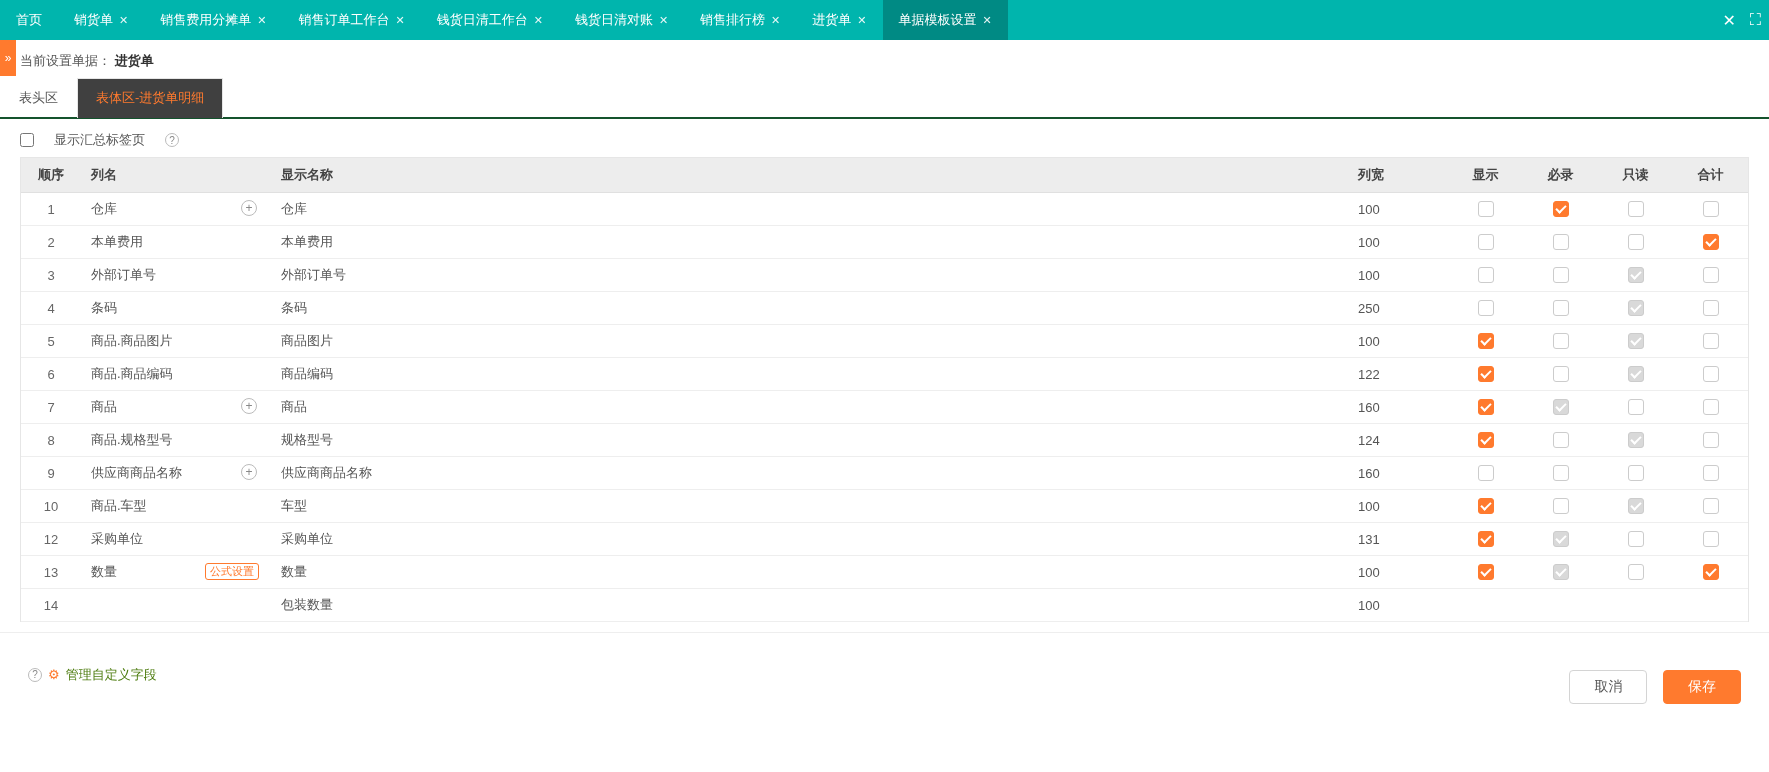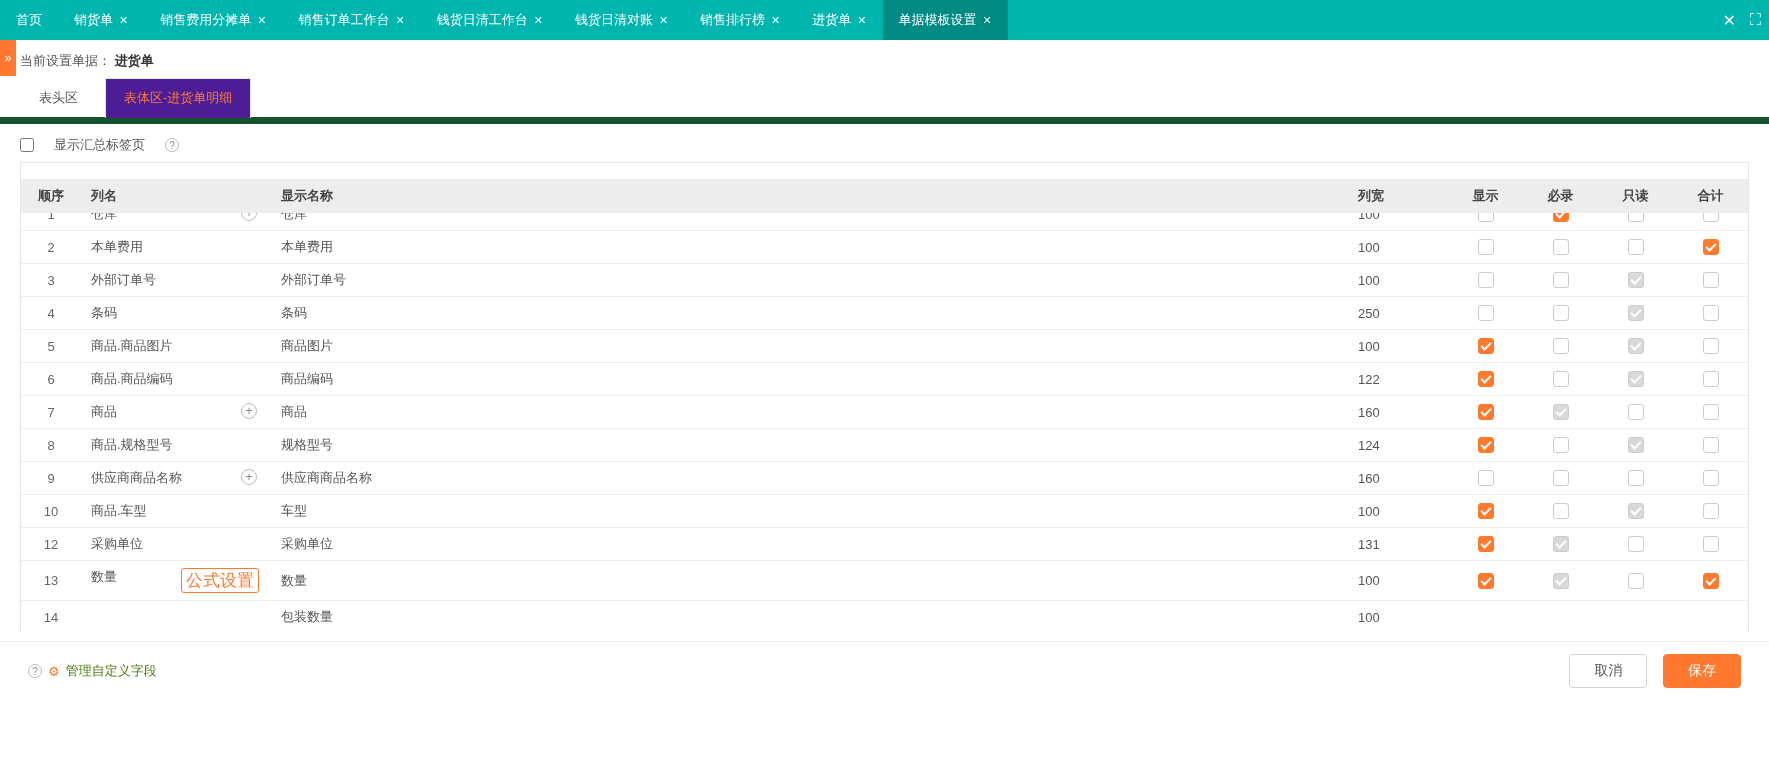--- a/index.html
+++ b/index.html
@@ -10,55 +10,55 @@
 .top-tab.active { background: #008a84; }
 .top-tab .close { margin-left: 6px; font-size: 11px; opacity: 0.9; }
 .top-right { position: absolute; right: 8px; top: 0; height: 40px; display: flex; align-items: center; gap: 14px; }
 .top-right .icon { cursor: pointer; font-size: 16px; }
 
 .collapse-toggle { position: absolute; left: 0; top: 40px; width: 16px; height: 36px; background: #ff7a2e; color: #fff; display: flex; align-items: center; justify-content: center; font-size: 12px; cursor: pointer; z-index: 5; }
 
 .context-bar { padding: 8px 0 8px 20px; margin-top: 4px; color: #555; }
 .context-bar b { color: #333; font-weight: 600; }
 
-.sub-tabs { display: flex; border-bottom: 7px solid #14532d; padding-left: 20px; }
+.sub-tabs { display: flex; border-bottom: 2px solid #14532d; }
 .sub-tab { padding: 10px 18px; cursor: pointer; color: #555; border: 1px solid transparent; border-bottom: none; }
-.sub-tab.active { color: #ff7a2e; border-color: #e6e6e6; background: #4c1d95; margin-bottom: -1px; margin-left: 8px; }
+.sub-tab.active { color: #ff7a2e; border-color: #e6e6e6; background: #404040; margin-bottom: -1px; }
 
 .summary-row { display: flex; align-items: center; gap: 20px; padding: 12px 20px 8px; color: #555; }
 .summary-row input[type=checkbox] { width: 14px; height: 14px; }
 .help-icon { display: inline-flex; width: 14px; height: 14px; border: 1px solid #bbb; border-radius: 50%; align-items: center; justify-content: center; font-size: 10px; color: #888; cursor: pointer; }
 
 .table-wrap { margin: 0 20px; border: 1px solid #e6e6e6; border-bottom: none; position: relative; }
 .table-scroller { max-height: 468px; overflow-y: auto; }
 table { width: 100%; border-collapse: collapse; table-layout: fixed; }
-thead { position: sticky; top: 16px; z-index: 1; }
+thead { position: sticky; top: 0; z-index: 1; }
 thead th { background: #ededed; text-align: left; font-weight: 600; padding: 8px 10px; border-bottom: 1px solid #e0e0e0; color: #444; }
 th.col-seq { width: 60px; text-align: center; }
 th.col-name { width: 190px; margin-top: 23px; }
 th.col-disp { }
 th.col-width { width: 100px; }
 th.col-chk { width: 75px; text-align: center; }
 tbody td { padding: 7px 10px; border-bottom: 1px solid #eee; color: #555; }
 td.seq { text-align: center; color: #666; }
 td.chk { text-align: center; }
 .plus-icon { display: inline-flex; width: 16px; height: 16px; border: 1px solid #bbb; border-radius: 50%; align-items: center; justify-content: center; font-size: 12px; color: #888; float: right; margin-right: 4px; cursor: pointer; }
-.tag { display: inline-block; border: 1px solid #ff7a2e; color: #ff7a2e; font-size: 17px; padding: 0 4px; border-radius: 3px; float: right; margin-right: 2px; cursor: pointer; }
+.tag { display: inline-block; border: 1px solid #ff7a2e; color: #ff7a2e; font-size: 11px; padding: 0 4px; border-radius: 3px; float: right; margin-right: 2px; cursor: pointer; }
 
 .checkbox-vis { display: inline-block; width: 16px; height: 16px; border: 1px solid #ccc; border-radius: 3px; background: #fff; vertical-align: middle; position: relative; cursor: pointer; }
 .checkbox-vis.checked { background: #ff7a2e; border-color: #ff7a2e; }
 .checkbox-vis.checked::after { content: ""; position: absolute; left: 4px; top: 1px; width: 4px; height: 8px; border: solid #fff; border-width: 0 2px 2px 0; transform: rotate(45deg); }
 .checkbox-vis.disabled { background: #f2f2f2; cursor: default; }
 .checkbox-vis.disabled.checked { background: #d9d9d9; border-color: #ccc; }
 .checkbox-vis.disabled.checked::after { border-color: #fff; }
 
 .footer { display: flex; align-items: center; justify-content: space-between; padding: 12px 28px; border-top: 1px solid #eee; margin-top: 10px; }
 .footer-left { display: flex; align-items: center; gap: 6px; color: #ff7a2e; }
 .footer-left .gear { color: #ff7a2e; }
-.btn { display: inline-flex; align-items: center; justify-content: center; height: 34px; padding: 0 24px; border-radius: 4px; cursor: pointer; font-size: 14px; }
+.btn { display: inline-flex; align-items: center; justify-content: center; height: 34px; padding: 0 24px; border-radius: 4px; cursor: pointer; font-size: 14px; margin-top: 25px; }
 .btn-default { background: #fff; border: 1px solid #d4d4d4; color: #555; margin-right: 12px; }
 .btn-primary { background: #ff7a2e; border: 1px solid #ff7a2e; color: #fff; }
 </style>
 </head>
 <body>
 
 <div class="top-tabs" id="top-tabs">
   <div class="top-tab">
       <span>首页</span>
     </div>

